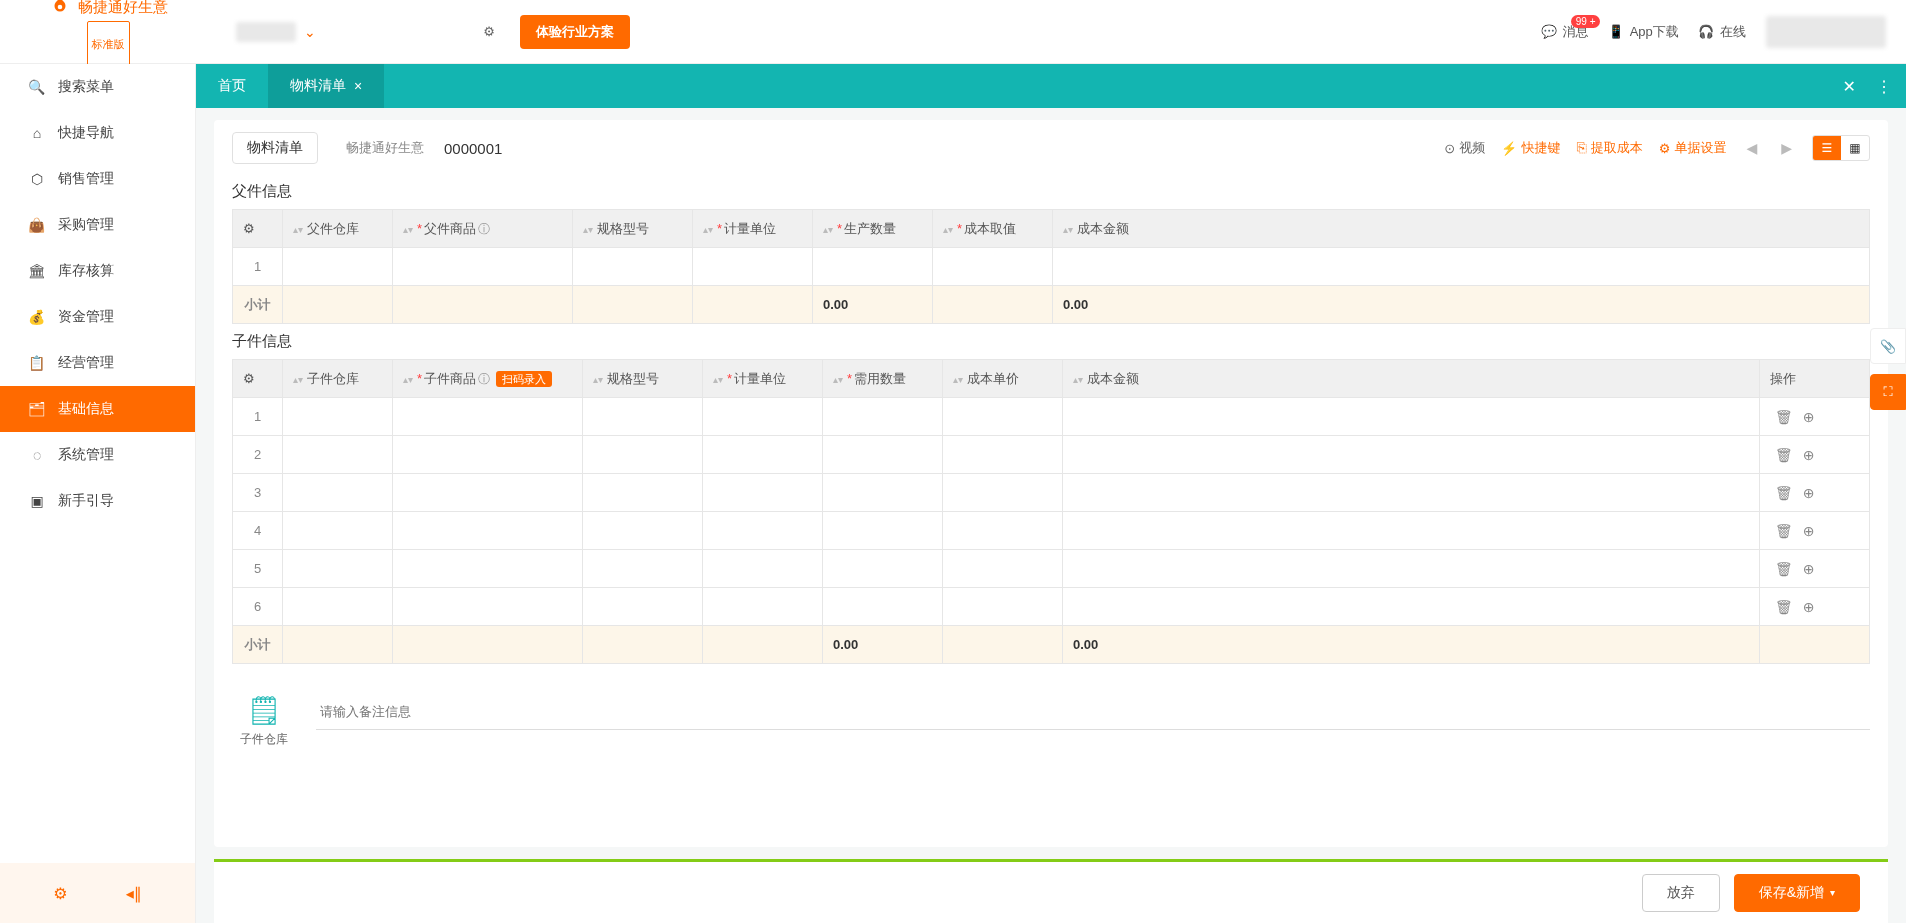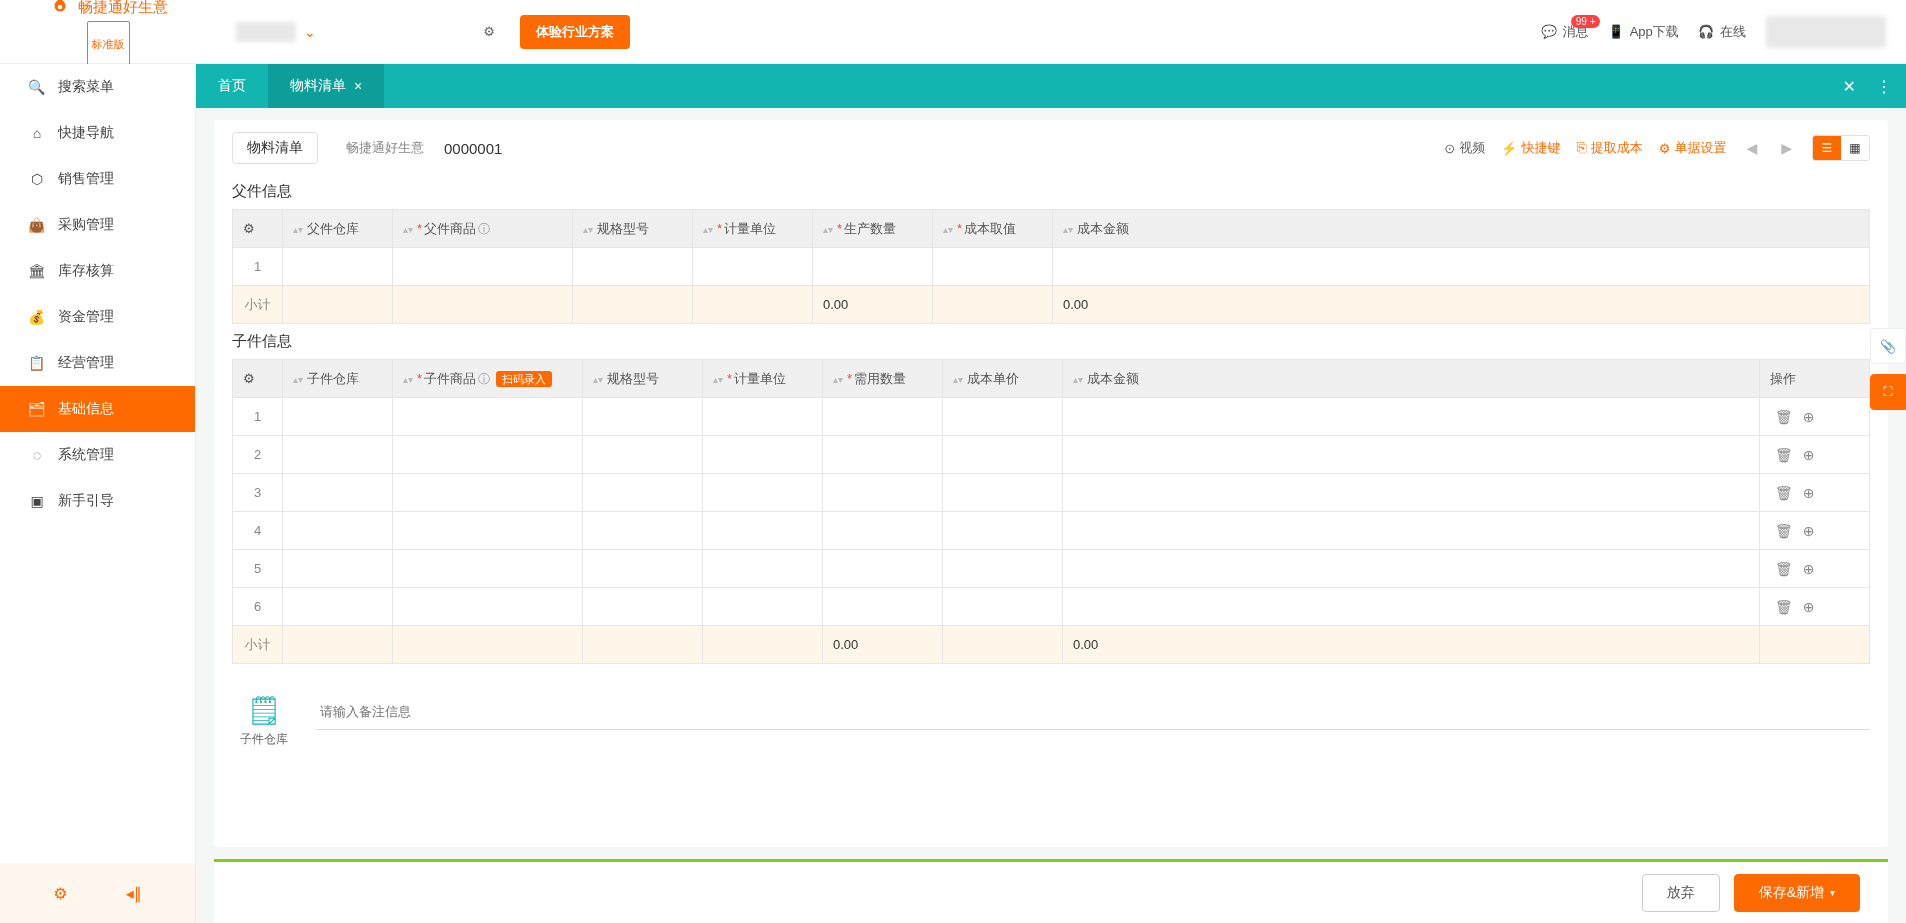--- a/index.html
+++ b/index.html
@@ -58,21 +58,21 @@
 .view-switch .on { background: #ff6a00; color: #fff; }
 .arrow-btn { color: #bbb; cursor: pointer; padding: 0 4px; font-size: 14px; }
 
 .section-title { font-size: 15px; margin: 8px 0; }
 
 
 .tbl { width: 100%; border-collapse: collapse; table-layout: fixed; }
 .tbl th, .tbl td { border: 1px solid #e6e6e6; padding: 8px 10px; font-size: 13px; height: 38px; text-align: left; white-space: nowrap; }
 .tbl th { background: #f0f0f0; color: #555; font-weight: normal; position: relative; }
 .tbl .row-idx { text-align: center; width: 50px; color: #888; }
-.tbl .subtotal td { background: #fdf6e9; font-weight: 400; margin-left: 48px; }
+.tbl .subtotal td { background: #fdf6e9; font-weight: 700; margin-left: 48px; }
 .sort-ic { color: #bbb; margin-right: 4px; font-size: 10px; display: inline-block; line-height: 8px; }
 .req { color: #ff4040; margin-right: 2px; }
 .help-ic { color: #999; margin-left: 2px; font-size: 12px; }
 .scan-badge { background: #ff6a00; color: #fff; font-size: 11px; padding: 2px 6px; border-radius: 3px; margin-left: 6px; }
 .gear-th { text-align: center; }
 .op-cell { text-align: center; }
 .op-ic { color: #888; margin: 0 5px; cursor: pointer; font-size: 14px; }
 .num-r { text-align: right; }
 
 

